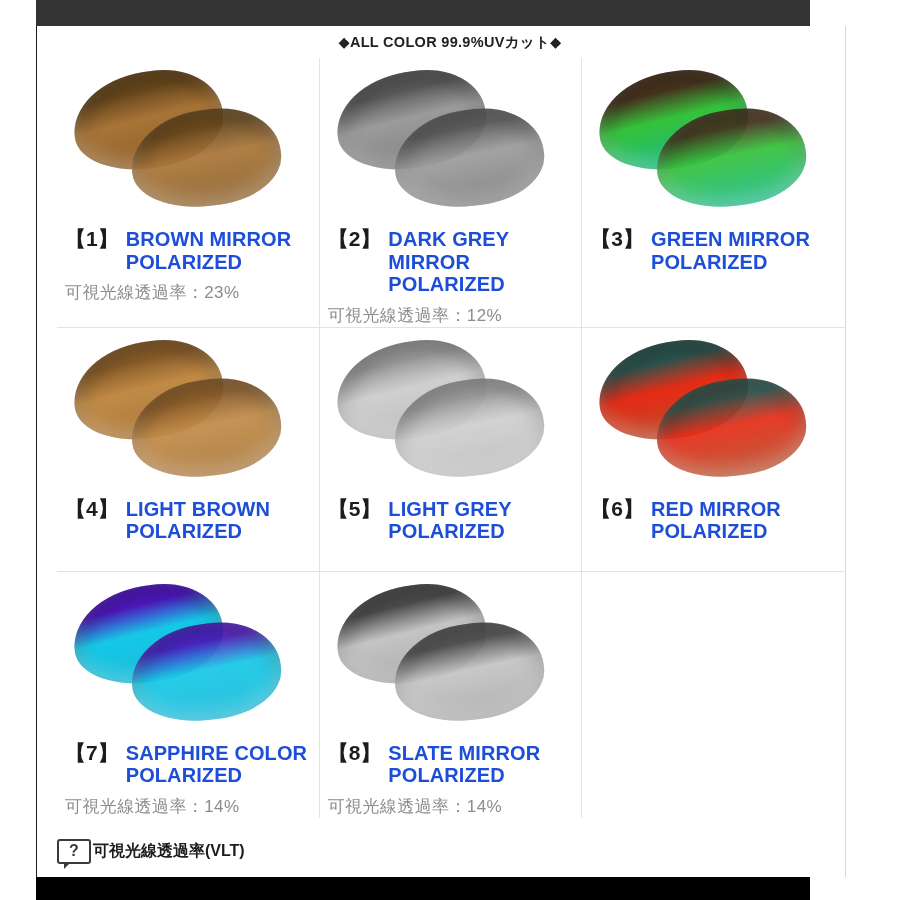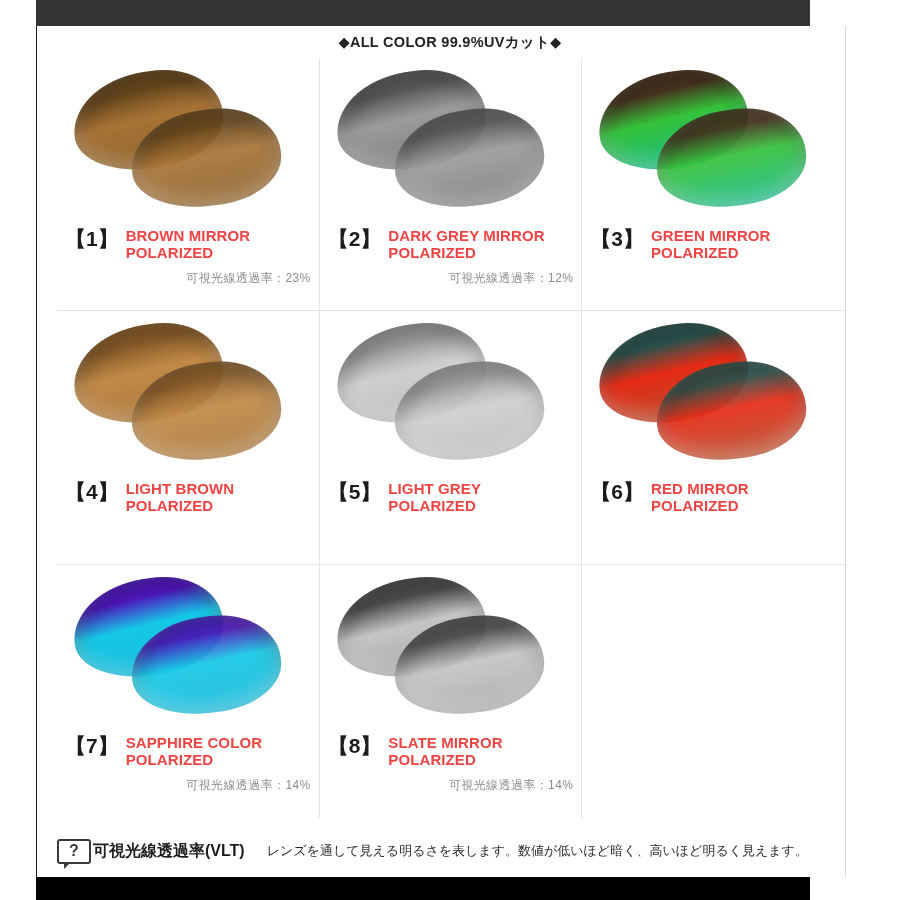--- a/index.html
+++ b/index.html
@@ -74,26 +74,26 @@
   
   .caption {
     display: flex; align-items: flex-start;
     margin-top: 2px;
   }
   .num {
     font-size: 21px; font-weight: bold; color: #1c1c1c;
     line-height: 1.08; margin-right: 7px; white-space: nowrap;
   }
   .name {
-    font-size: 15px; font-weight: bold; color: #ef4444;
+    font-size: 20px; font-weight: bold; color: #1d4ed8;
     line-height: 1.13; letter-spacing: .1px;
   }
   .vlt {
-    text-align: right;
-    font-size: 12px; color: #8c8c8c;
+    text-align: left;
+    font-size: 17px; color: #8c8c8c;
     margin-top: 8px; letter-spacing: .4px;
   }
 
   
   .footer {
     position: absolute; left: 57px; top: 826px; width: 788px; height: 50px;
     display: flex; align-items: center;
   }
   .qmark {
     position: relative;
@@ -238,16 +238,15 @@
           </div>
         </div>
         <div class="vlt">可視光線透過率：14%</div>
       </div>
       <div class="cell empty"></div>
     </div>
 
   <div class="footer">
     <div class="qmark">?</div>
     <div class="footer-title">可視光線透過率(VLT)</div>
-    <div class="footer-desc">レンズを通して見える明るさを表します。数値が低いほど暗く、高いほど明るく見えます。</div>
   </div>
 
 </div>
 
 </body></html>

